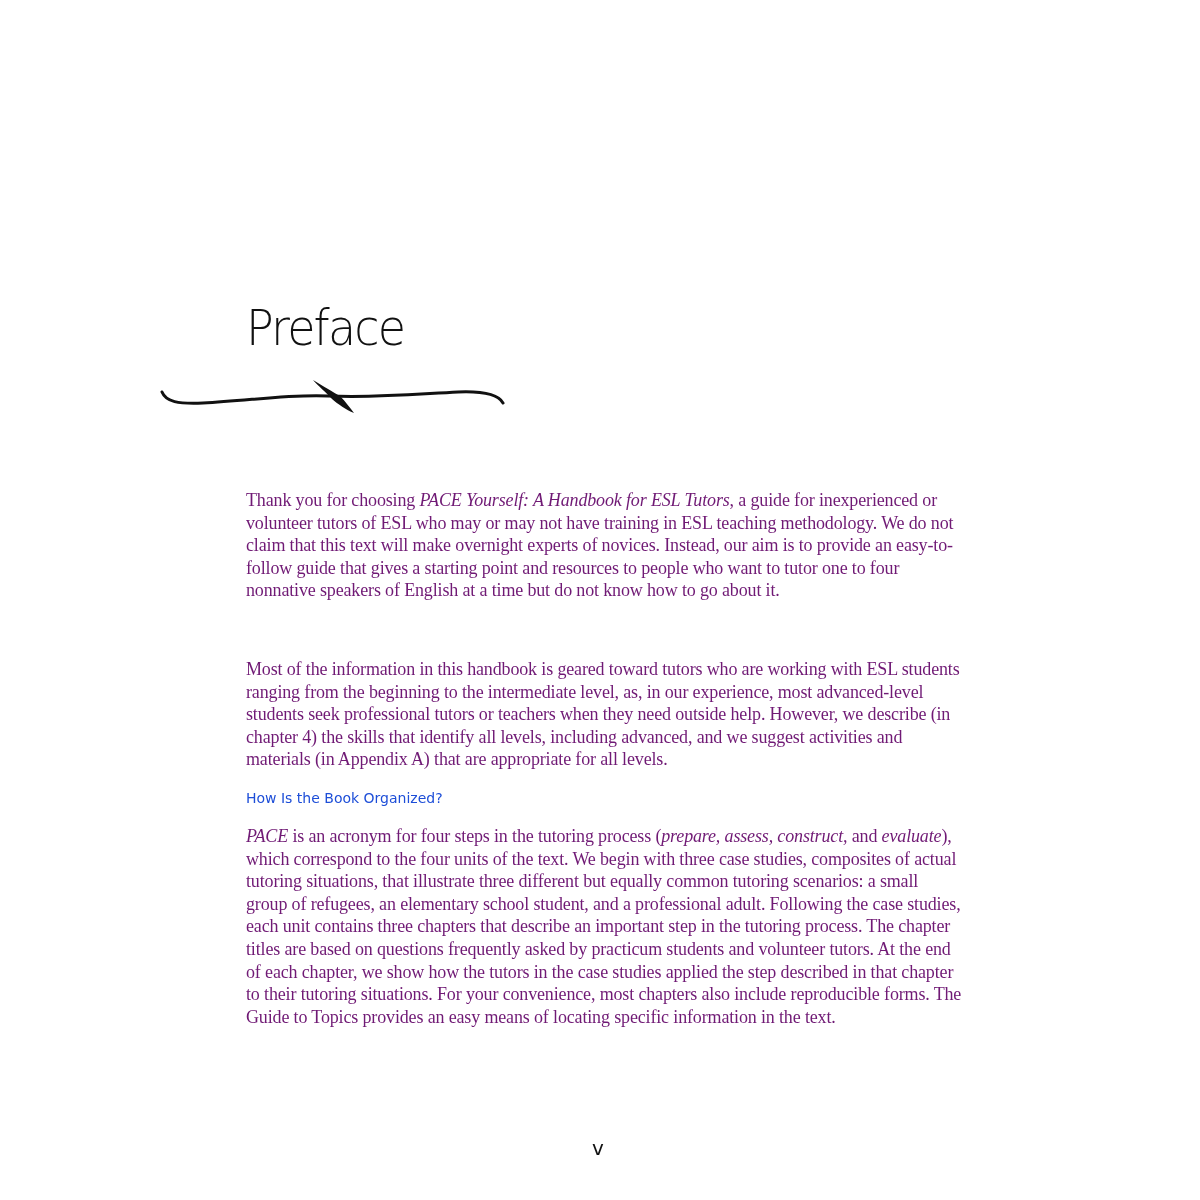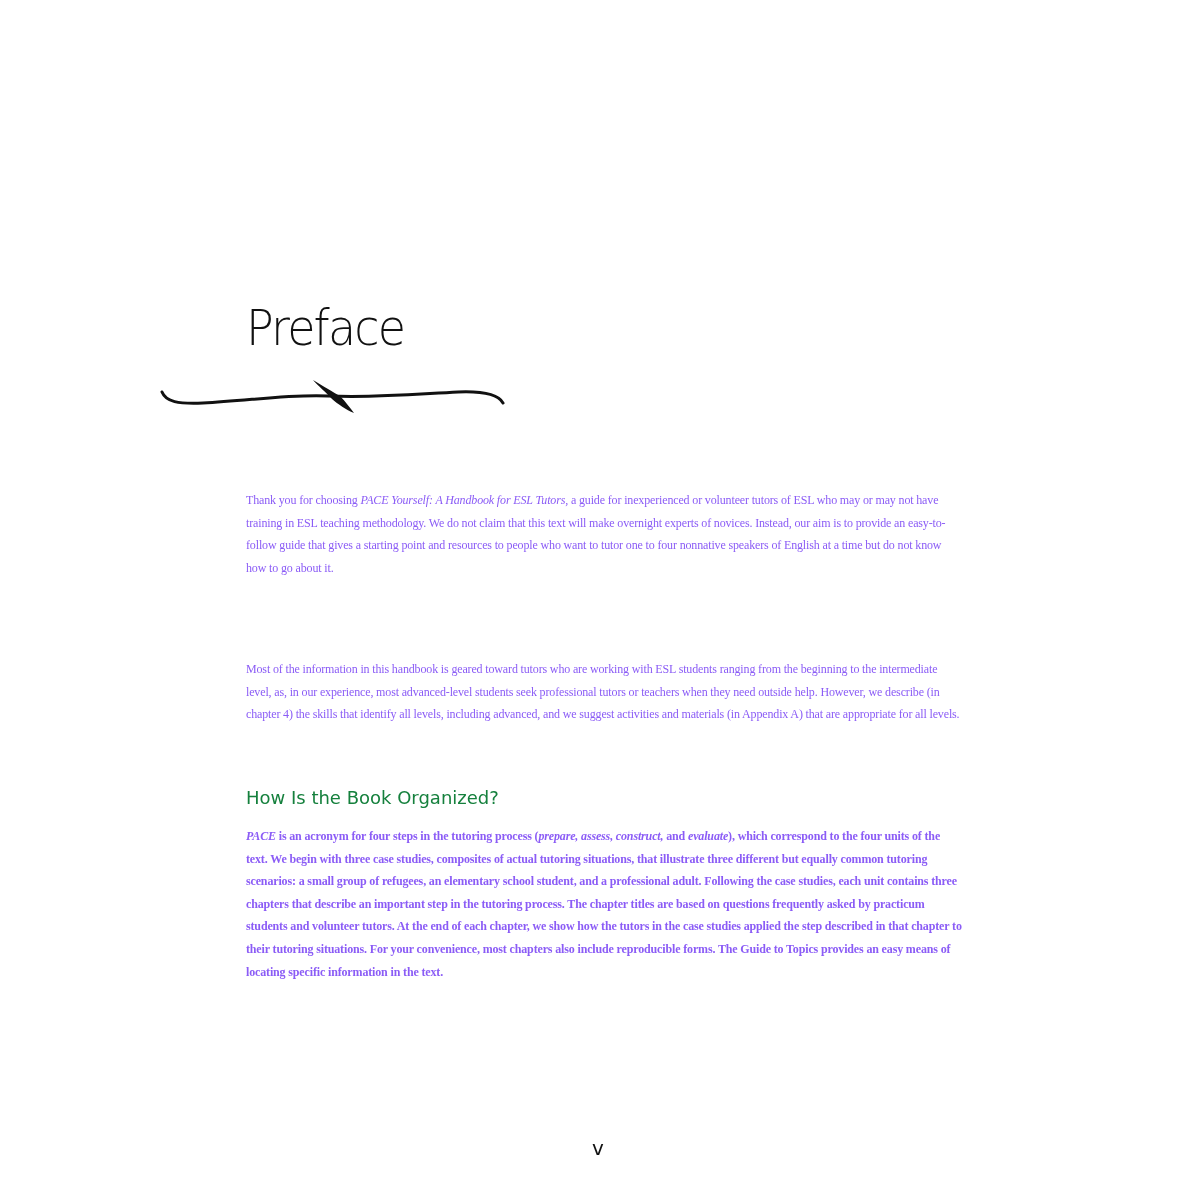--- a/index.html
+++ b/index.html
@@ -33,39 +33,39 @@
       left: 158px;
       top: 372px;
       width: 350px;
       height: 50px;
     }
     .body-text {
       position: absolute;
       left: 246px;
       width: 716px;
       font-family: "Liberation Serif", serif;
-      font-size: 12px;
+      font-size: 18px;
       line-height: 22.6px;
-      color: #8b5cf6;
+      color: #701a75;
       margin: 0;
       letter-spacing: -0.15px;
     }
     .p1 { top: 489px; }
     .p2 { top: 658px; }
-    .p3 { top: 825px; font-weight: bold; }
+    .p3 { top: 825px; }
     .body-text em { font-style: italic; }
     .section-heading {
       position: absolute;
       left: 246px;
       top: 784px;
       font-family: "DejaVu Sans", sans-serif;
       font-weight: 500;
-      font-size: 18px;
+      font-size: 14px;
       line-height: 28px;
-      color: #15803d;
+      color: #1d4ed8;
       margin: 0;
       letter-spacing: 0px;
     }
     .page-number {
       position: absolute;
       left: 592px;
       top: 1136px;
       font-family: "DejaVu Sans", sans-serif;
       font-size: 20px;
       line-height: 24px;

